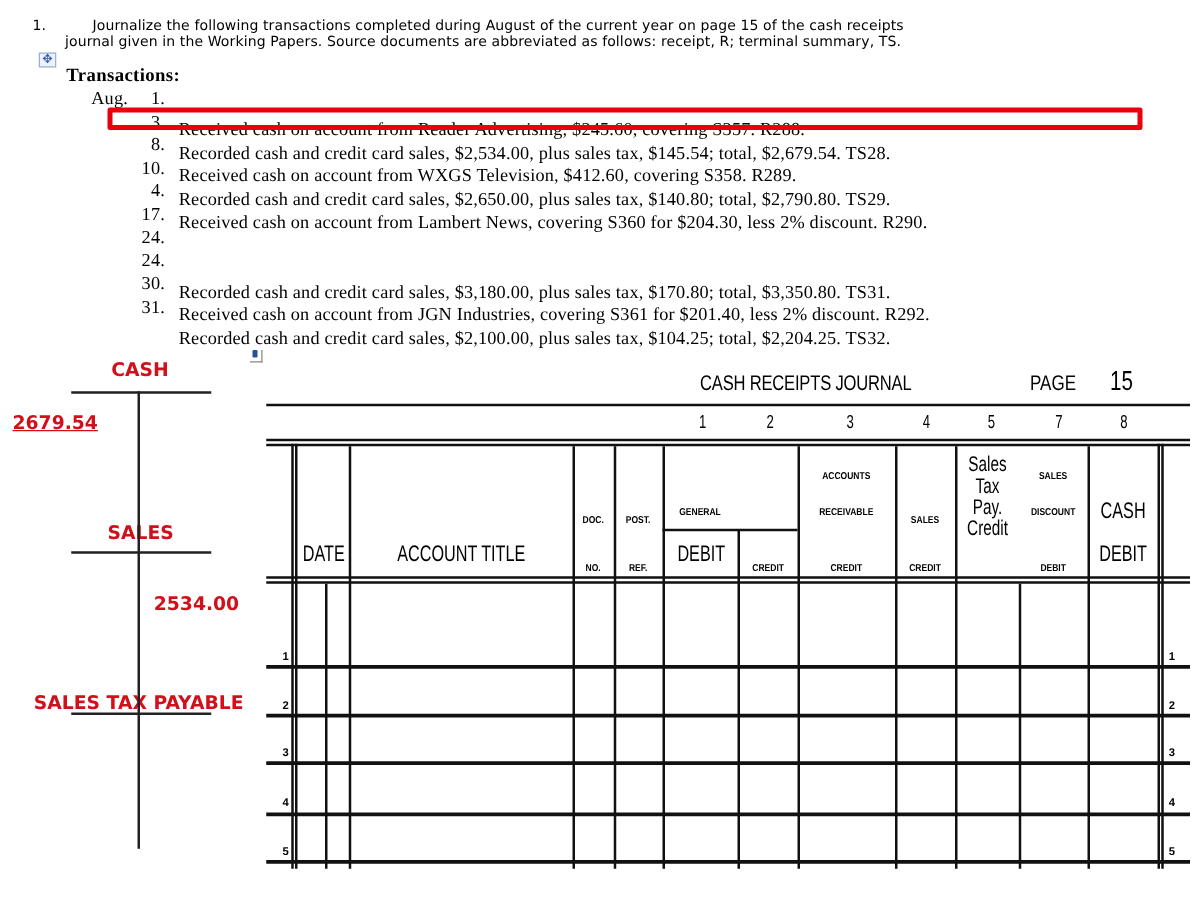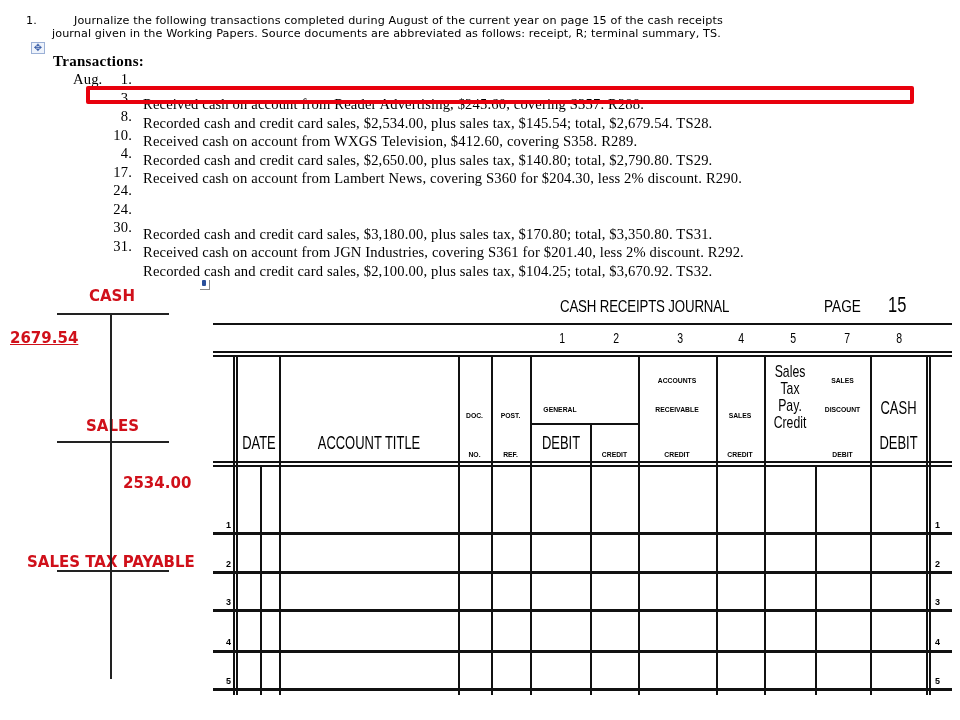--- a/index.html
+++ b/index.html
@@ -86,21 +86,21 @@
   <div class="tx-row" style="top:129.5px;left:0;width:960px;">
     <span class="day">24.</span>
     <span class="desc">Recorded cash and credit card sales, $3,180.00, plus sales tax, $170.80; total, $3,350.80. TS31.</span>
   </div>
   <div class="tx-row" style="top:148px;left:0;width:888px;">
     <span class="day">30.</span>
     <span class="desc">Received cash on account from JGN Industries, covering S361 for $201.40, less 2% discount. R292.</span>
   </div>
   <div class="tx-row" style="top:166.5px;left:0;width:960px;">
     <span class="day">31.</span>
-    <span class="desc">Recorded cash and credit card sales, $2,100.00, plus sales tax, $104.25; total, $3,670.92. TS32.</span>
+    <span class="desc">Recorded cash and credit card sales, $2,100.00, plus sales tax, $104.25; total, $2,204.25. TS32.</span>
   </div>
 </div>
 <div class="highlight"></div>
 
 <div class="t-label" style="left:89px;top:287px;">CASH</div>
 <div class="t-hline" style="left:57px;top:313px;width:112px;"></div>
 <div class="t-label" style="left:10px;top:329px;text-decoration:underline;">2679.54</div>
 
 <div class="t-label" style="left:86px;top:417px;">SALES</div>
 <div class="t-hline" style="left:57px;top:441px;width:112px;"></div>

